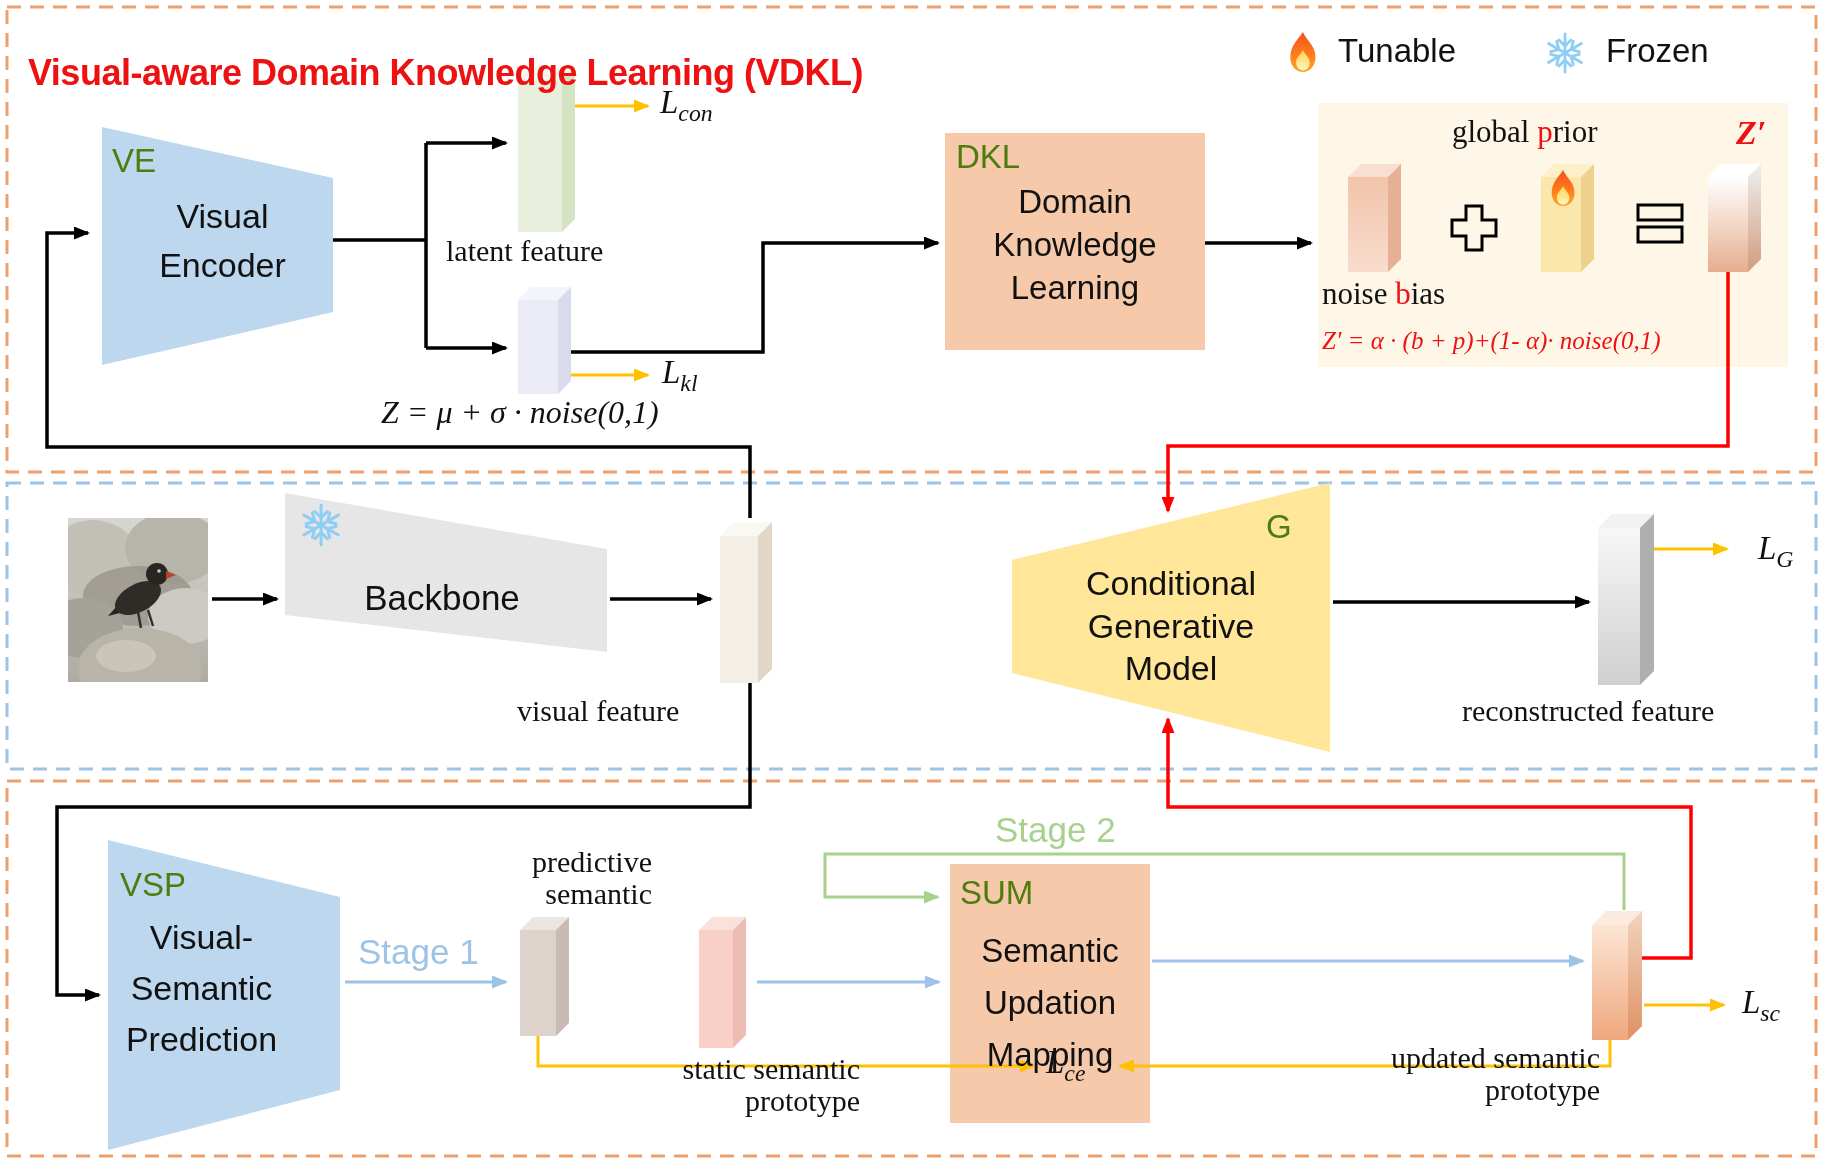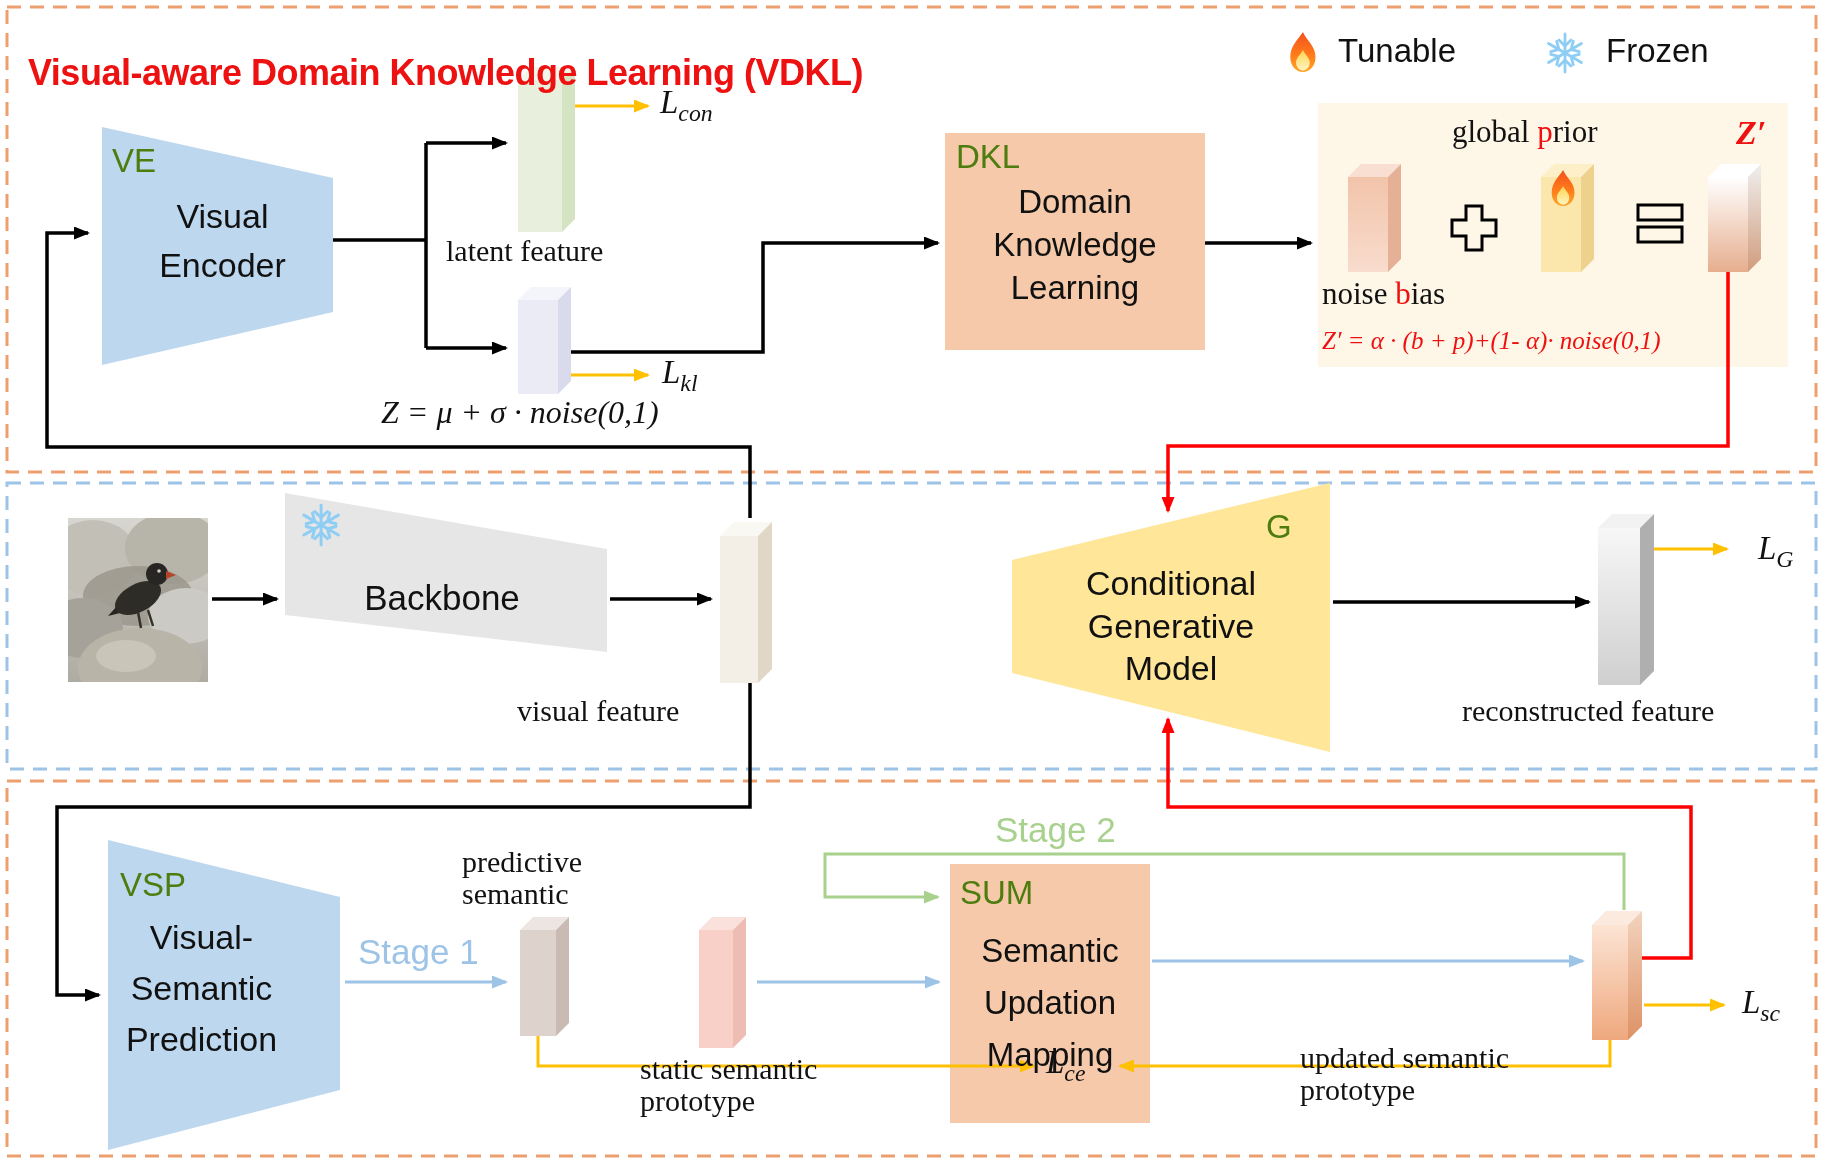--- a/index.html
+++ b/index.html
@@ -13,21 +13,21 @@
   .tag{font-size:33px;font-weight:normal;color:#4d7c0f;}
   .blocktext{position:absolute;text-align:center;color:#111;}
   .blocktext div{white-space:nowrap;}
   .math{font-family:"Liberation Serif", serif;font-style:italic;font-size:33px;color:#111;}
   .math sub{font-size:0.72em;}
   .formula{font-family:"Liberation Serif", serif;font-style:italic;}
   .legendtxt{font-size:33px;color:#111;}
   .stage1{font-size:35px;color:#9DC3E6;}
   .stage2{font-size:35px;color:#A9D18E;}
   .feat{font-size:30px;font-family:"Liberation Serif", serif;}
-  .featblock{position:absolute;text-align:left;font-family:"Liberation Serif", serif;
+  .featblock{position:absolute;text-align:right;font-family:"Liberation Serif", serif;
              font-size:30px;line-height:1.07;color:#111;}
 </style>
 </head>
 <body>
 
 <div id="canvas">
 
 <svg id="gfx" width="1823" height="1166" viewBox="0 0 1823 1166">
   <defs>
     <marker id="mBlack" markerUnits="userSpaceOnUse" markerWidth="16" markerHeight="13" refX="14" refY="6.5" orient="auto">

